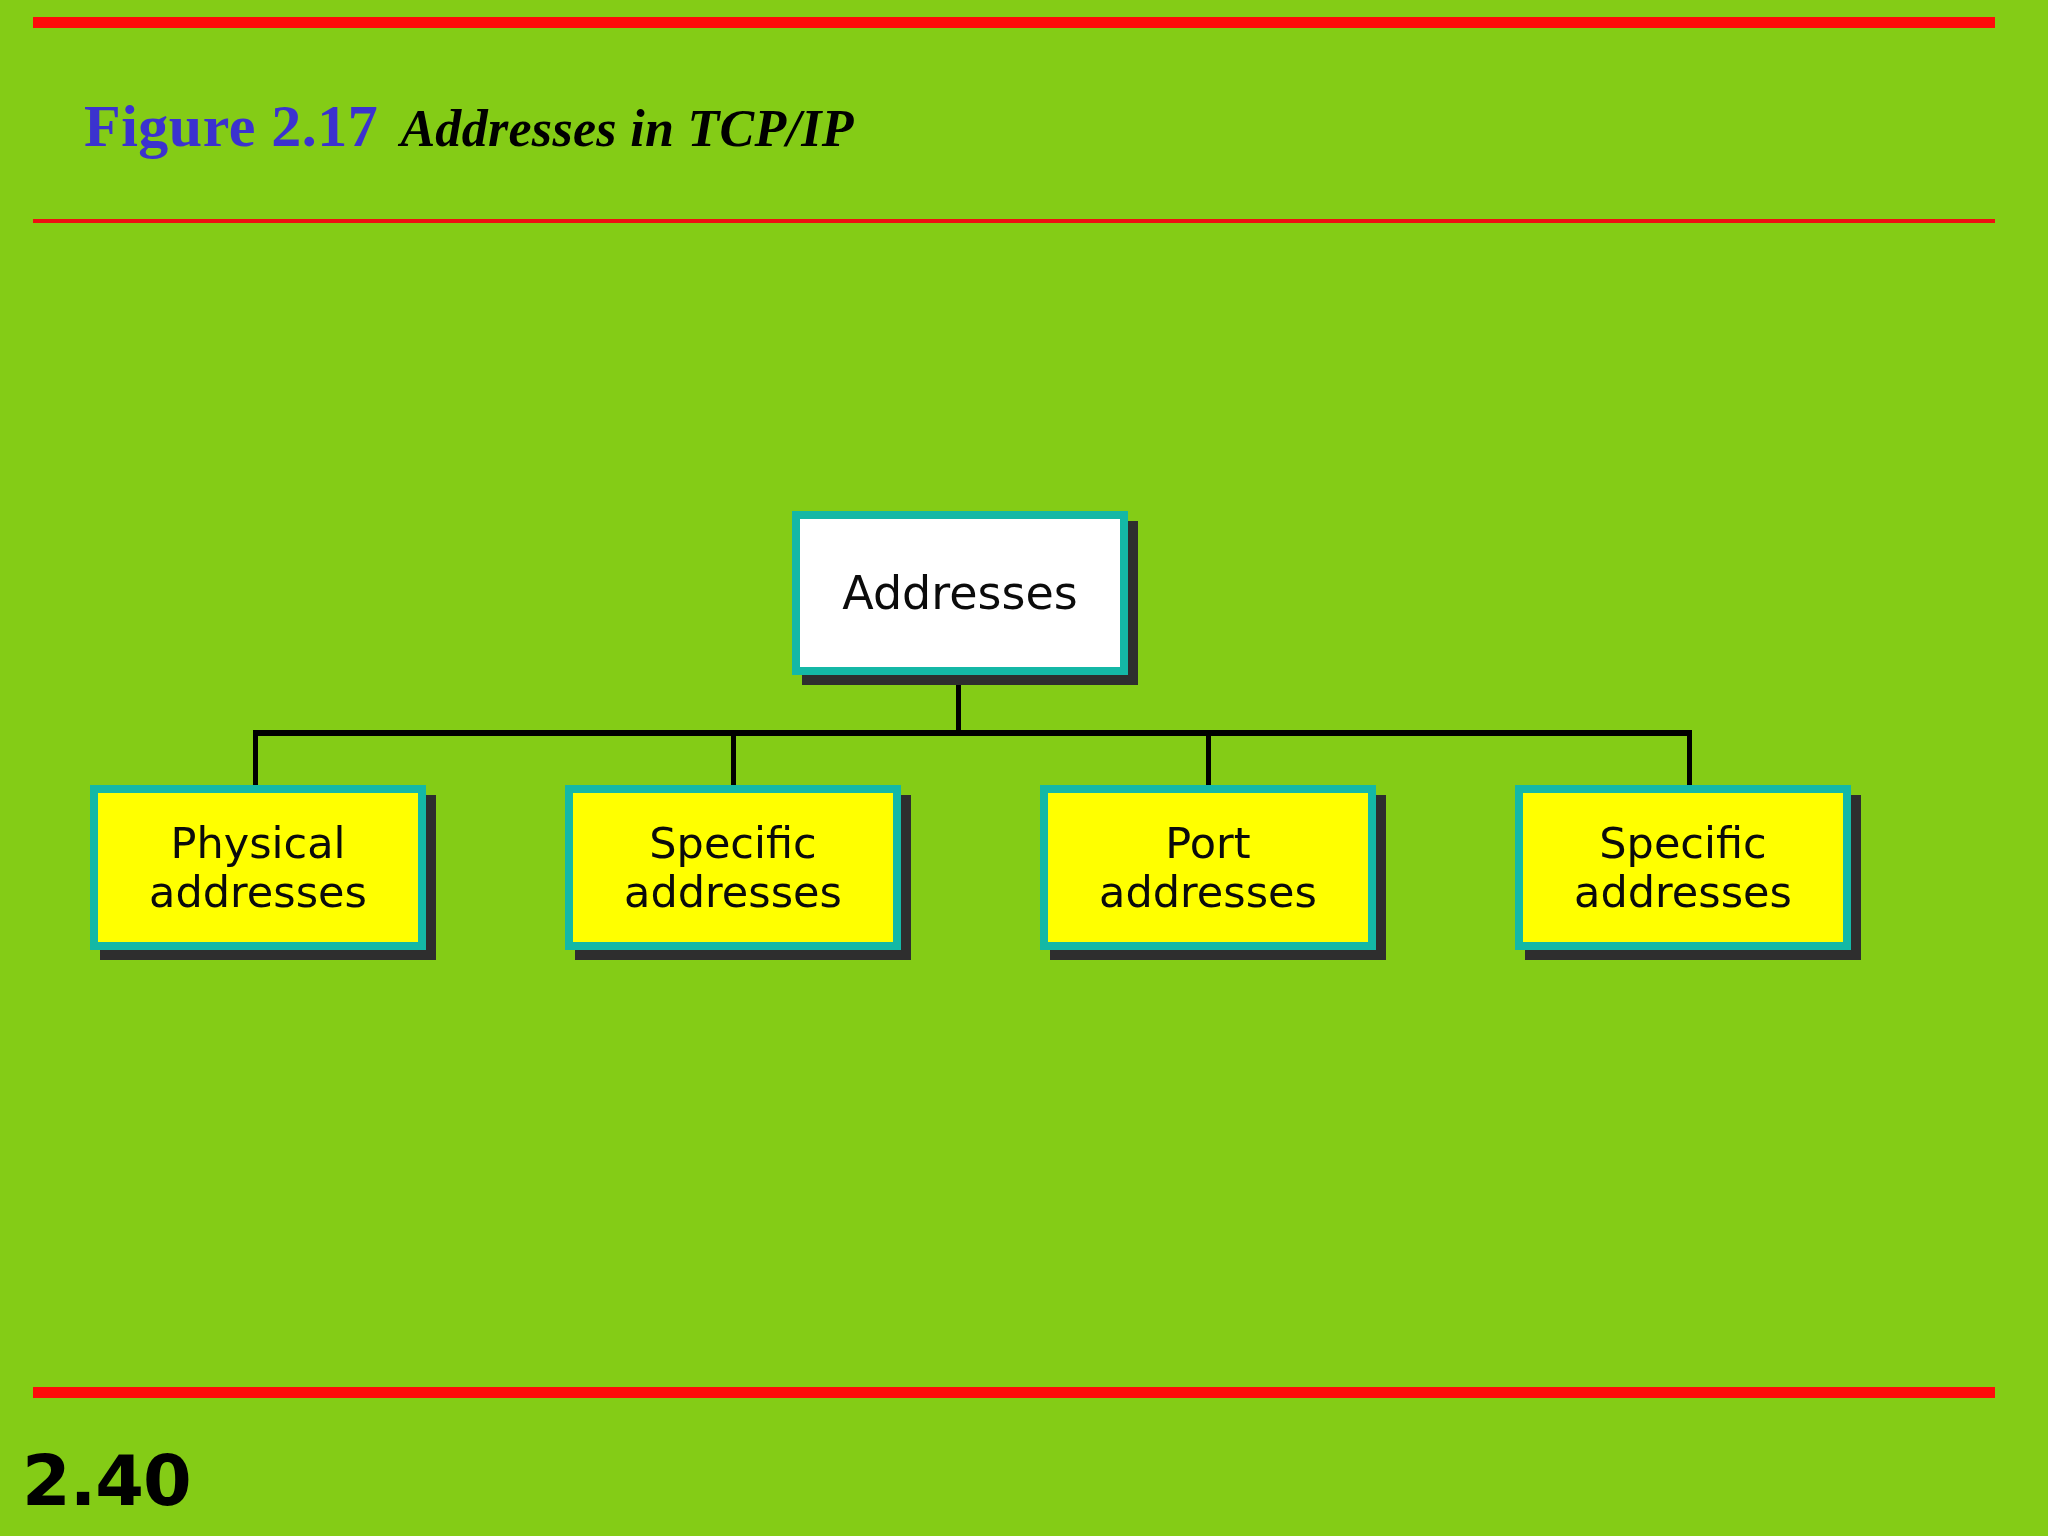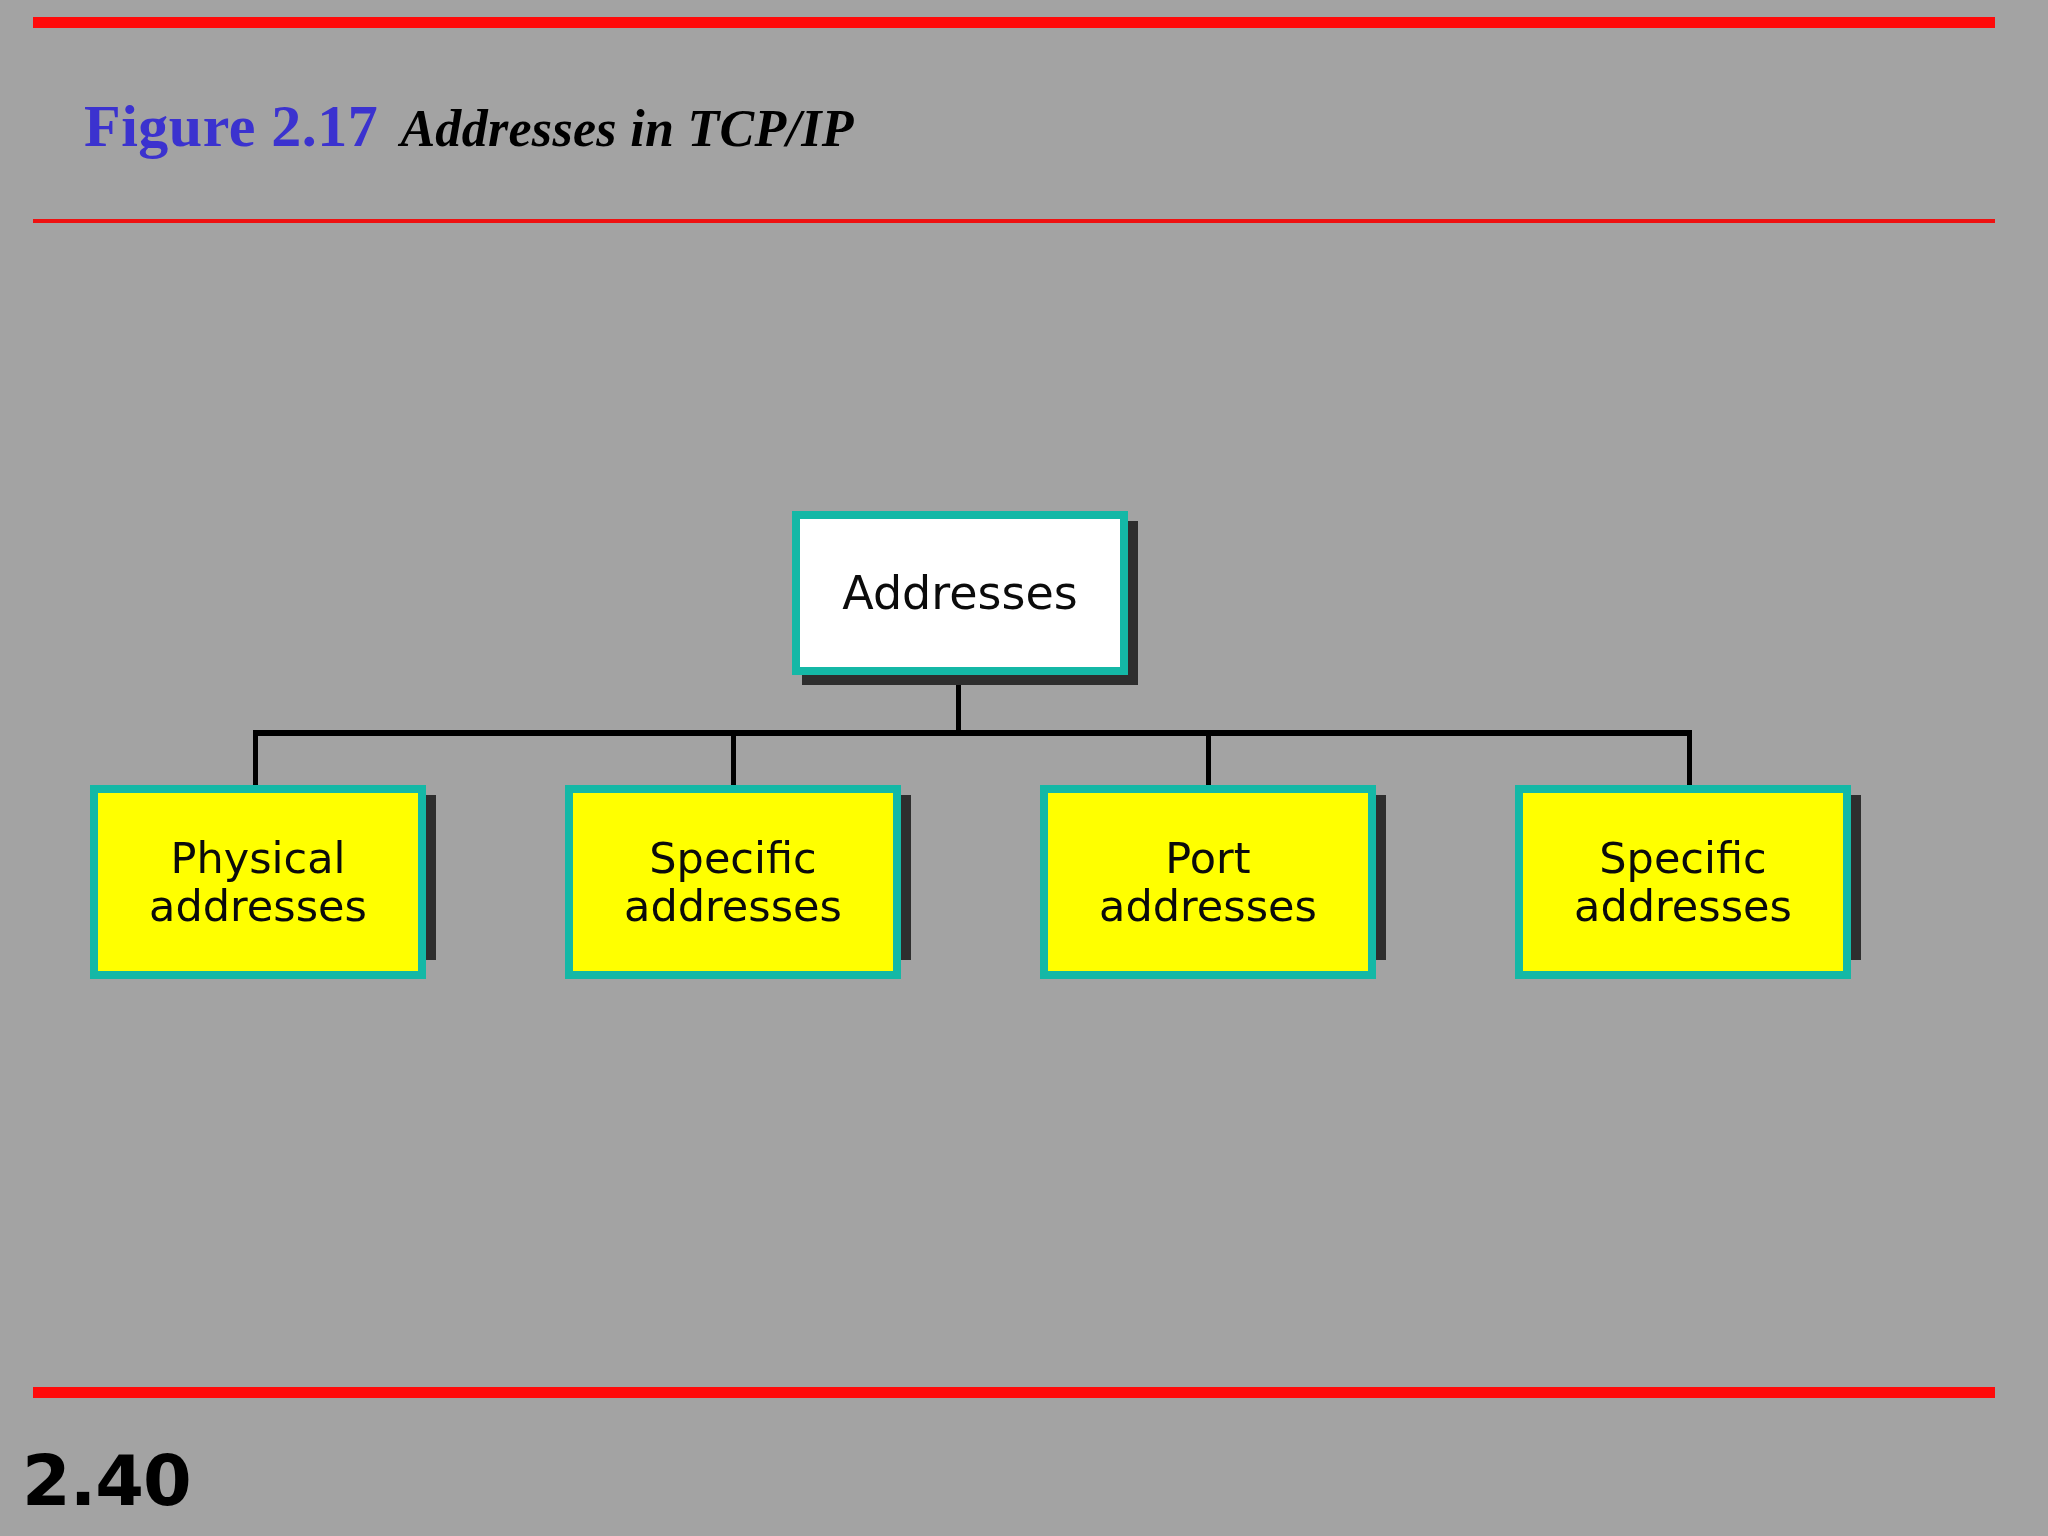--- a/index.html
+++ b/index.html
@@ -11,21 +11,21 @@
     width: 2048px;
     height: 1536px;
     position: relative;
     overflow: hidden;
     font-family: "DejaVu Sans", sans-serif;
   }
 
   .slide {
     position: absolute;
     inset: 0;
-    background: #a3a3a3;
+    background: #84cc16;
   }
 
   
   .rule-top {
     position: absolute;
     left: 33px;
     top: 17px;
     width: 1962px;
     height: 11px;
     background: #FF0A0A;
@@ -110,21 +110,21 @@
   .node-root-shadow {
     left: 802px;
     top: 521px;
     width: 336px;
     height: 164px;
   }
 
   .node-leaf {
     top: 785px;
     width: 336px;
-    height: 194px;
+    height: 165px;
     background: #FFFF00;
     font-size: 43px;
     line-height: 1.12;
   }
   .leaf-shadow {
     top: 795px;
     width: 336px;
     height: 165px;
   }
 

